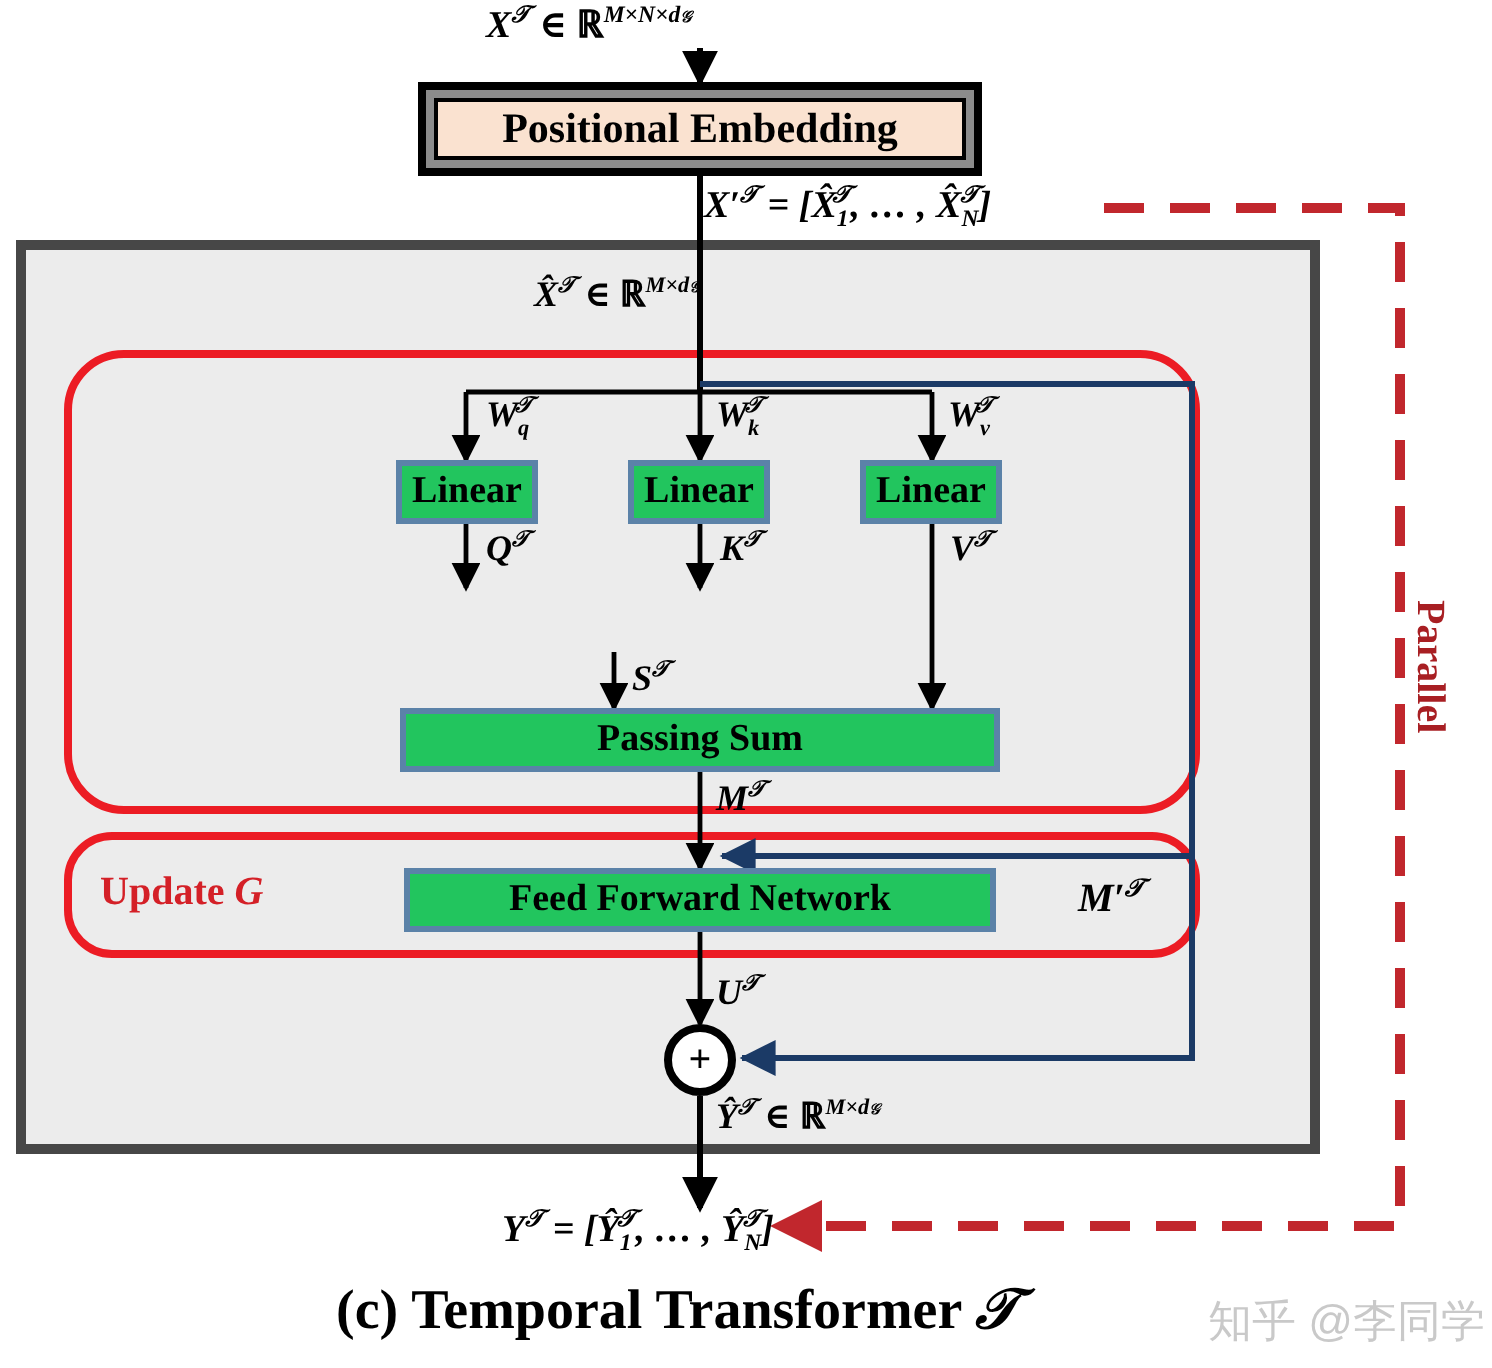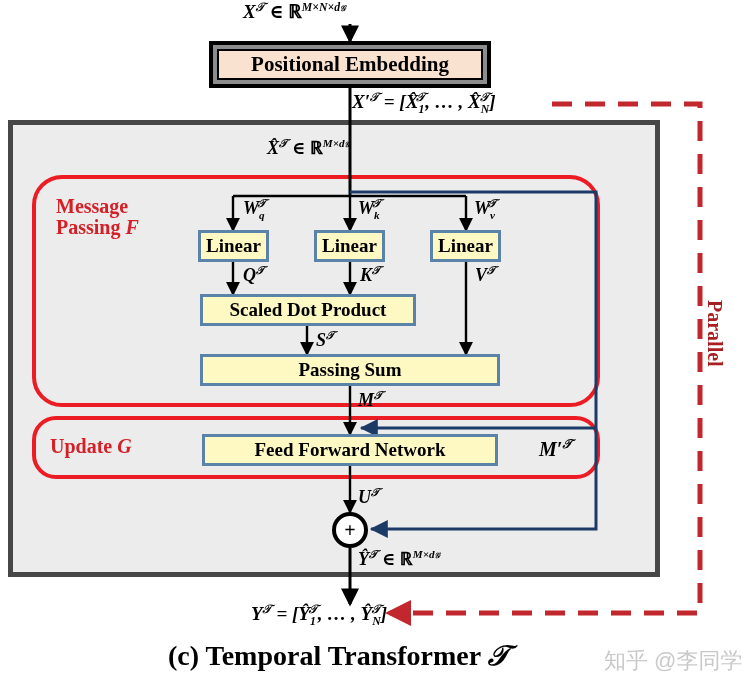--- a/index.html
+++ b/index.html
@@ -36,21 +36,21 @@
   sub, sup {
     font-size: 0.62em;
     font-style: italic;
   }
   .box {
     position: absolute;
     display: flex;
     align-items: center;
     justify-content: center;
     box-sizing: border-box;
-    background: #fef9c3;
+    background: #22c55e;
     border: 3px solid #5b82a8;
     font-weight: bold;
     color: #000000;
     font-family: "Liberation Serif", "DejaVu Serif", serif;
   }
   #pos-embed-outer {
     position: absolute;
     box-sizing: border-box;
     border: 4px solid #000000;
     background: #8c8c8c;
@@ -212,41 +212,33 @@
   </div>
 
   <div class="box" style="left:314px; top:230px; width:71px; height:32px; font-size:19px;">
     <span>Linear</span>
   </div>
 
   <div class="box" style="left:430px; top:230px; width:71px; height:32px; font-size:19px;">
     <span>Linear</span>
   </div>
 
-  <div class="box" style="left:200px; top:294px; width:216px; height:32px; font-size:19px;">
-    <span>Scaled Dot Product</span>
-  </div>
 
   <div class="box" style="left:200px; top:354px; width:300px; height:32px; font-size:19px;">
     <span>Passing Sum</span>
   </div>
 
   <div class="box" style="left:202px; top:434px; width:296px; height:32px; font-size:19px;">
     <span>Feed Forward Network</span>
   </div>
 
   <div id="plus-circle" style="left:332px; top:512px; width:36px; height:36px; font-size:20px;">
     <span>+</span>
   </div>
 
-  <div class="red-text" style="left:56px; top:196px; font-size:20px;">
-    <div><span>Message</span></div>
-    <div><span>Passing</span>
-      <span class="math">F</span></div>
-  </div>
 
   <div class="red-text" style="left:50px; top:436px; font-size:20px;">
     <span>Update</span>
     <span class="math">G</span>
   </div>
 
   <div id="parallel-label" style="left:726px; top:300px; font-size:20px;">
     <span>Parallel</span>
   </div>
 

